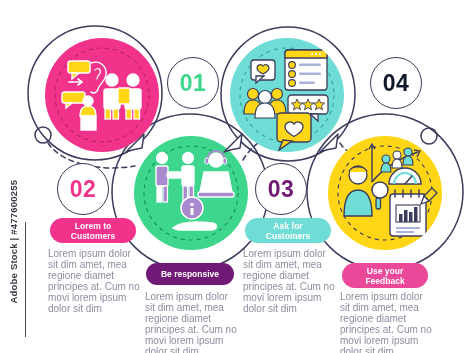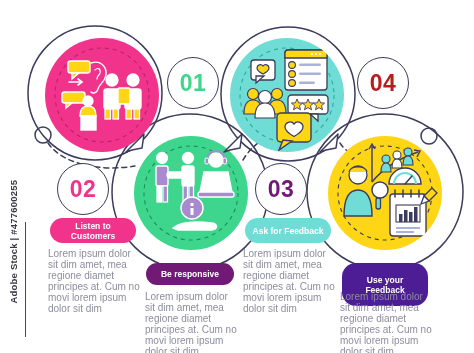--- a/index.html
+++ b/index.html
@@ -37,41 +37,41 @@
     align-items: center;
     justify-content: center;
     font-size: 23px;
     font-weight: bold;
     letter-spacing: 0.5px;
     box-sizing: border-box;
   }
   #num-01 { left: 57px;  top: 163px; color: #F2338C; }
   #num-02 { left: 167px; top: 57px;  color: #3DD68C; }
   #num-03 { left: 255px; top: 163px; color: #701a75; }
-  #num-04 { left: 357px; top: 57px;  color: #b91c1c; }
+  #num-04 { left: 370px; top: 57px;  color: #0f172a; }
 
   
   .pill {
     position: absolute;
     border-radius: 14px;
     display: flex;
     align-items: center;
     justify-content: center;
     text-align: center;
     color: #ffffff;
     font-weight: bold;
     font-size: 8.5px;
     line-height: 10px;
     padding: 4px 6px;
     box-sizing: border-box;
   }
   #pill-01 { left: 50px;  top: 218px; width: 86px; height: 25px; background: #F2338C; }
   #pill-02 { left: 146px; top: 263px; width: 88px; height: 22px; background: #701a75; }
   #pill-03 { left: 245px; top: 218px; width: 86px; height: 25px; background: #6FDDD5; }
-  #pill-04 { left: 342px; top: 263px; width: 86px; height: 43px; background: #4c1d95; }
+  #pill-04 { left: 342px; top: 263px; width: 86px; height: 25px; background: #ec4899; }
 
   
   .body-text {
     position: absolute;
     width: 92px;
     font-size: 10px;
     line-height: 11px;
     color: #8d8d9e;
     text-align: left;
   }
@@ -332,23 +332,23 @@
       <polygon points="224,152 242,134 240,148 230,150"></polygon>
       <polygon points="320,152 338,134 336,148 326,150"></polygon>
     </g>
   </svg>
 
   <div class="num-badge" id="num-01">02</div>
   <div class="num-badge" id="num-02">01</div>
   <div class="num-badge" id="num-03">03</div>
   <div class="num-badge" id="num-04">04</div>
 
-  <div class="pill" id="pill-01">Listen to Customers</div>
+  <div class="pill" id="pill-01">Lorem to Customers</div>
   <div class="pill" id="pill-02">Be responsive</div>
-  <div class="pill" id="pill-03">Ask for Feedback</div>
+  <div class="pill" id="pill-03">Ask for Customers</div>
   <div class="pill" id="pill-04">Use your Feedback</div>
 
   <div class="body-text" id="text-01">Lorem ipsum dolor sit dim amet, mea regione diamet principes at. Cum no movi lorem ipsum dolor sit dim</div>
   <div class="body-text" id="text-02">Lorem ipsum dolor sit dim amet, mea regione diamet principes at. Cum no movi lorem ipsum dolor sit dim</div>
   <div class="body-text" id="text-03">Lorem ipsum dolor sit dim amet, mea regione diamet principes at. Cum no movi lorem ipsum dolor sit dim</div>
   <div class="body-text" id="text-04">Lorem ipsum dolor sit dim amet, mea regione diamet principes at. Cum no movi lorem ipsum dolor sit dim</div>
 
   <div id="watermark-rule"></div>
   <div id="watermark">Adobe Stock | #477600255</div>
 

